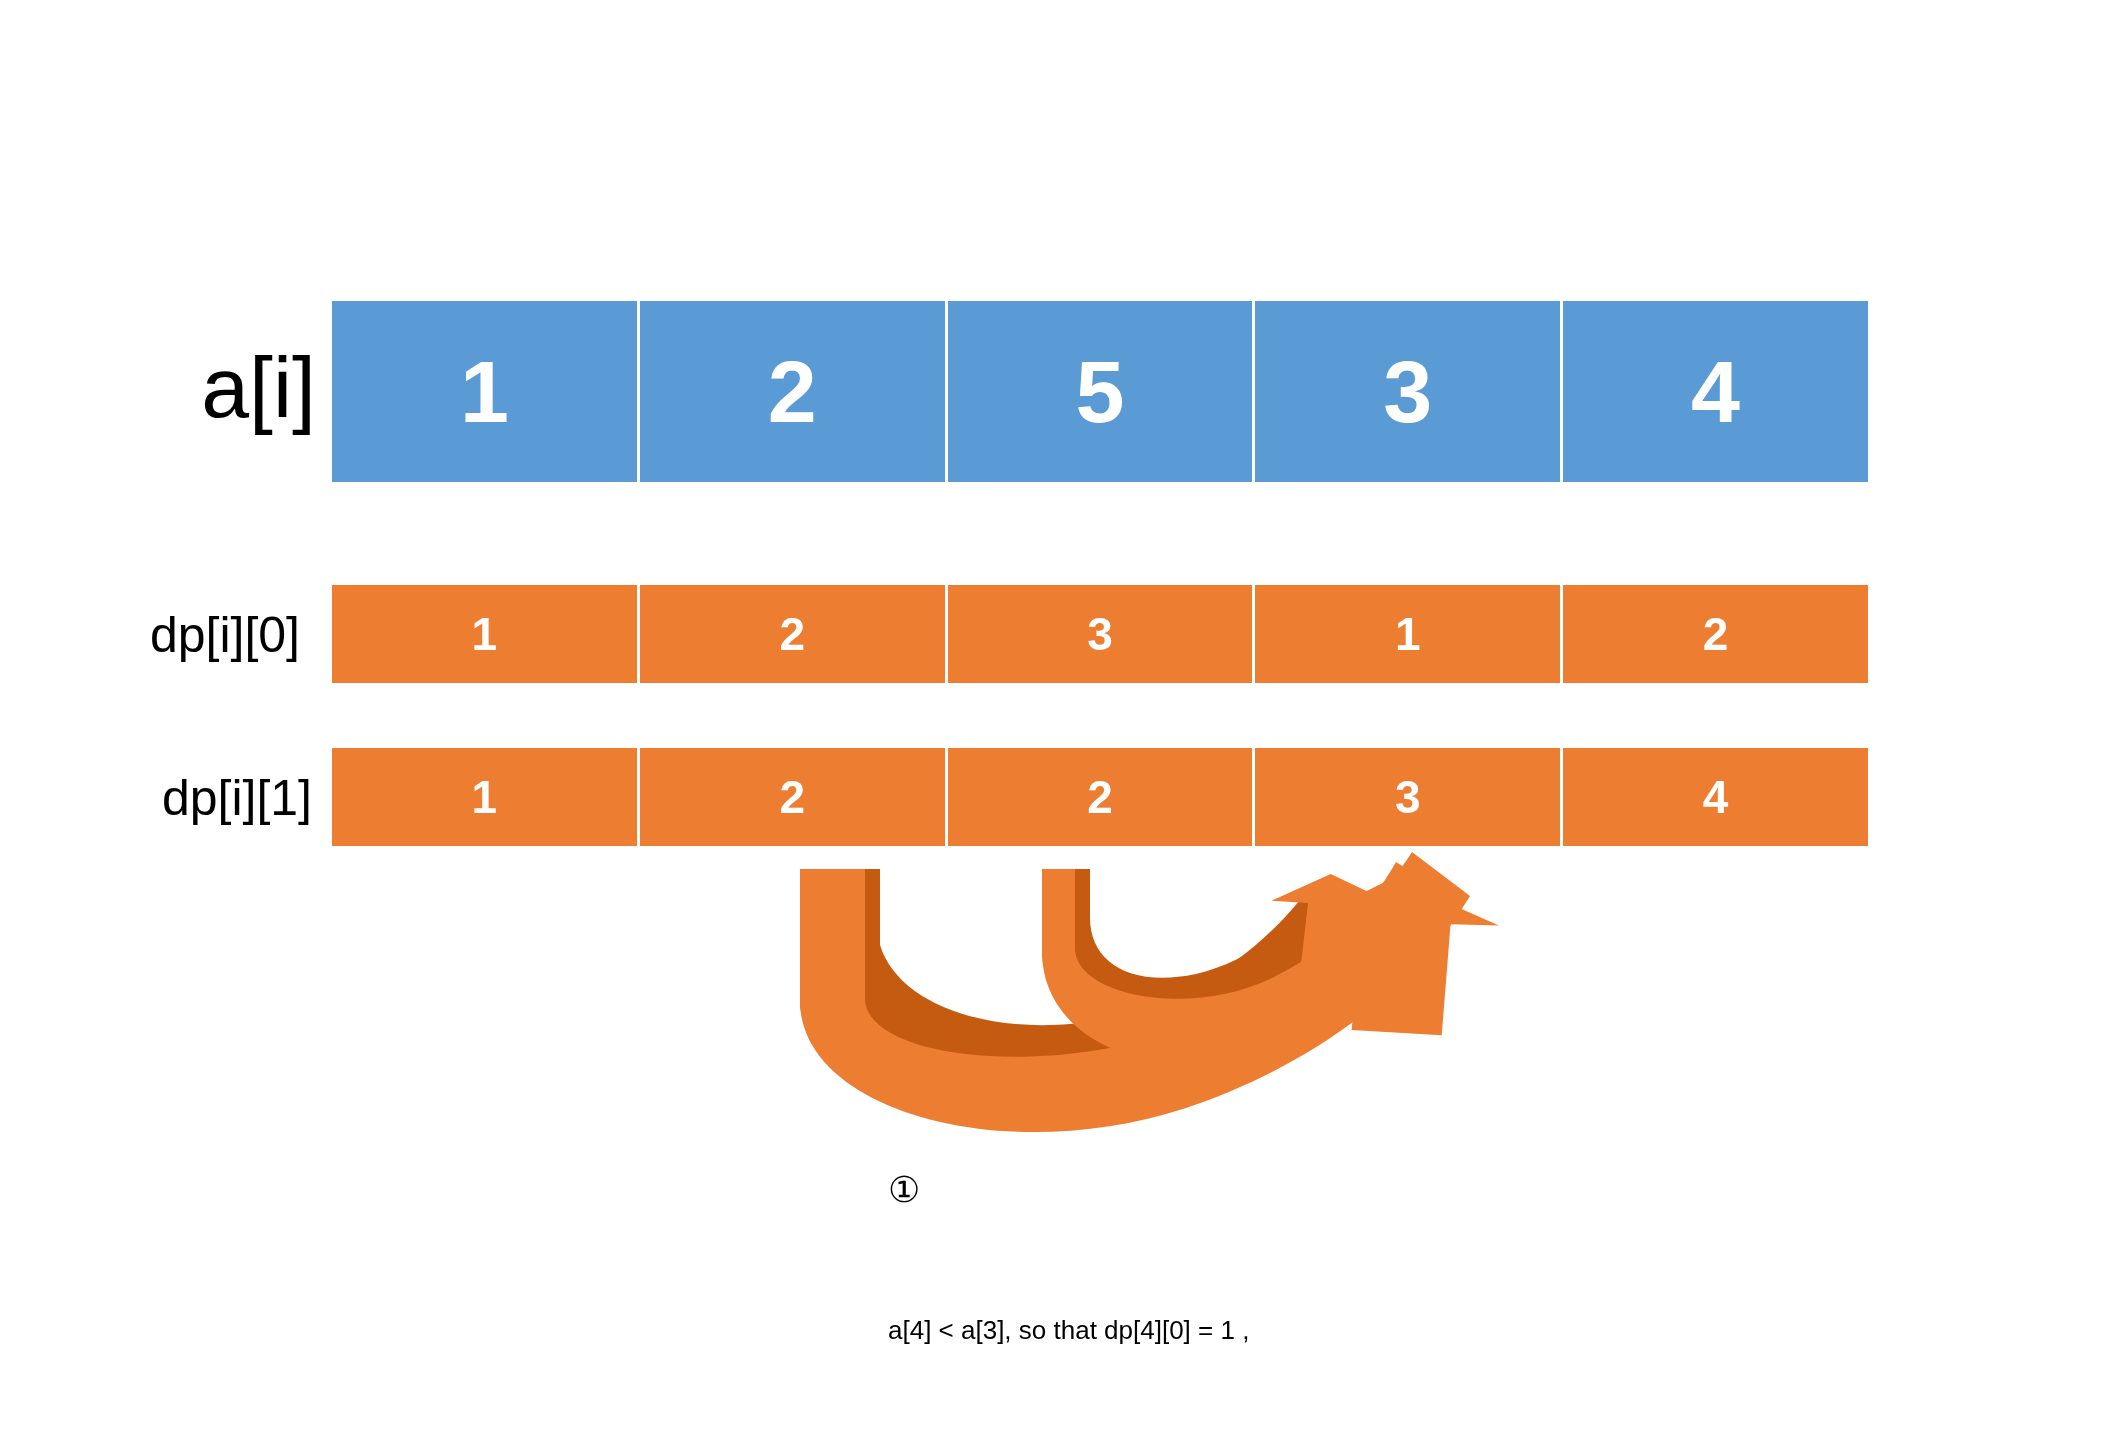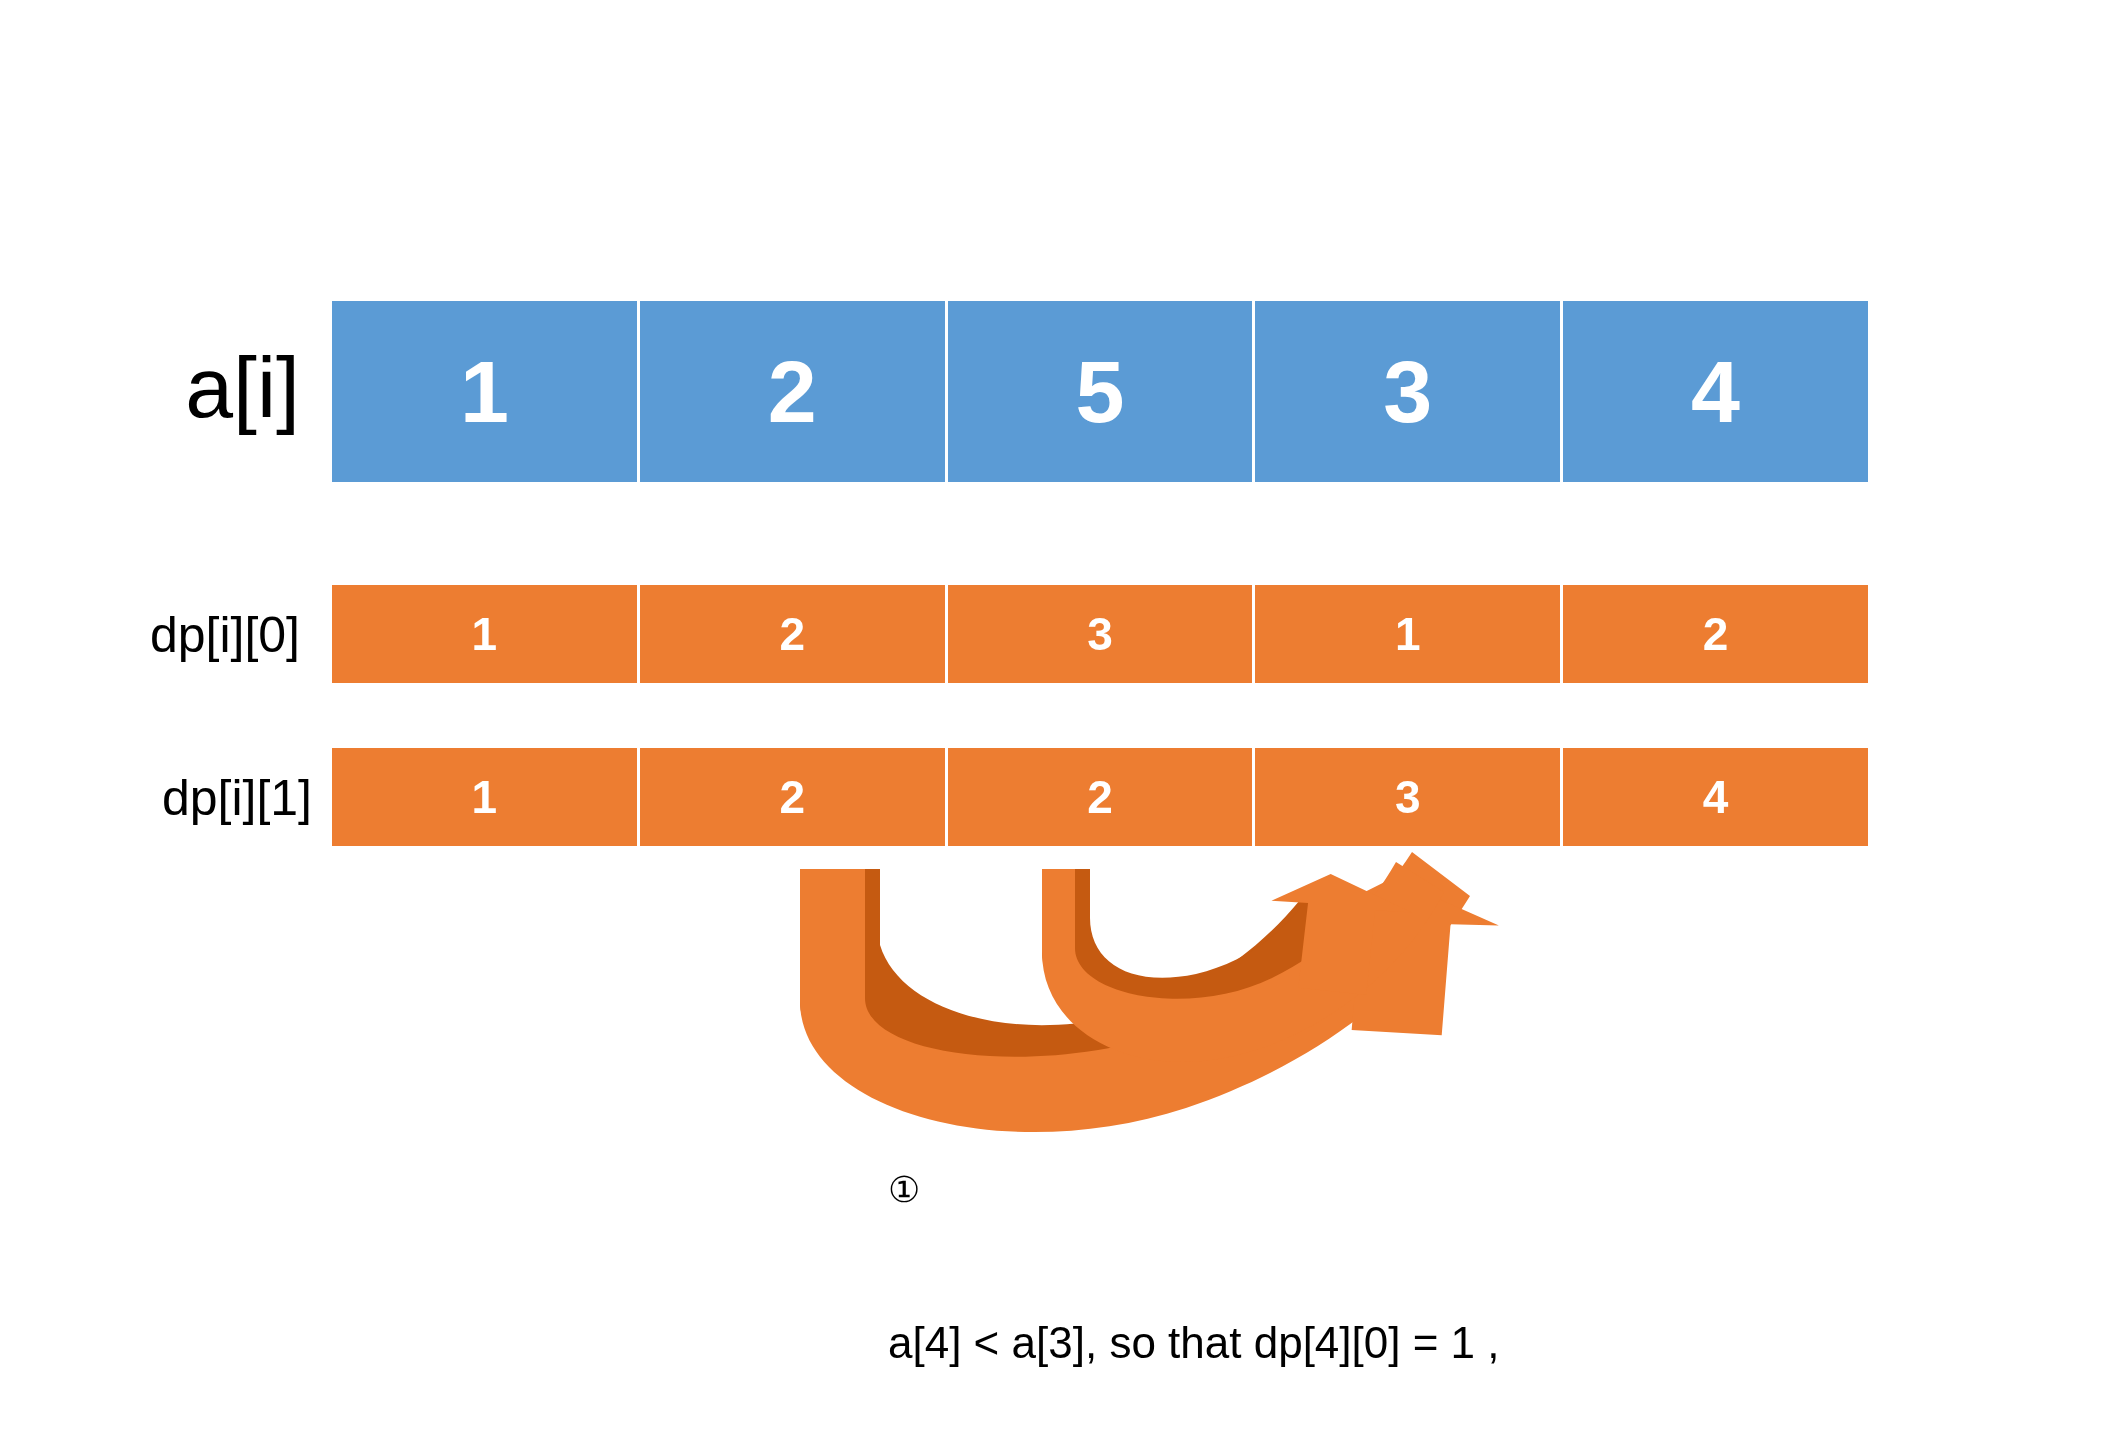--- a/index.html
+++ b/index.html
@@ -19,21 +19,21 @@
   
   .row-label {
     position: absolute;
     color: #000000;
     font-family: "Liberation Sans", sans-serif;
     font-weight: 400;
     white-space: nowrap;
     text-align: right;
     line-height: 1;
   }
-  #label-a      { left: 0;   width: 300px; top: 344px; font-size: 86px; }
+  #label-a      { left: 16px;   width: 300px; top: 344px; font-size: 86px; }
   #label-dp0    { left: 0;   width: 300px; top: 610px; font-size: 50px; }
   #label-dp1    { left: 12px;   width: 300px; top: 773px; font-size: 50px; }
 
   
   .grid-row {
     position: absolute;
     left: 332px;
     width: 1536px;
     display: flex;
     box-sizing: border-box;
@@ -99,21 +99,21 @@
     line-height: 1.38;
     white-space: pre-wrap;
   }
   .note-marker {
     display: block;
     font-size: 36px;
     line-height: 1.3;
   }
   .note-body {
     display: block;
-    font-size: 44px;
+    font-size: 26px;
     line-height: 1.38;
   }
 </style>
 </head>
 <body>
 
 <div class="row-label" id="label-a">a[i]</div>
 
 <div class="row-label" id="label-dp0">dp[i][0]</div>
 

